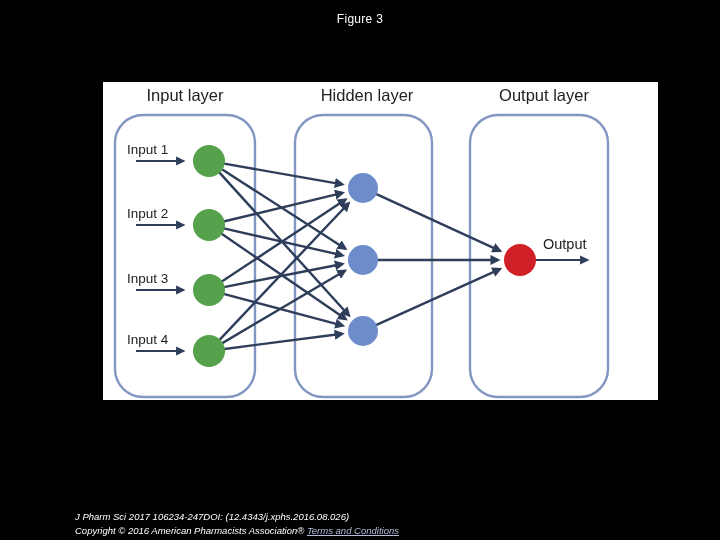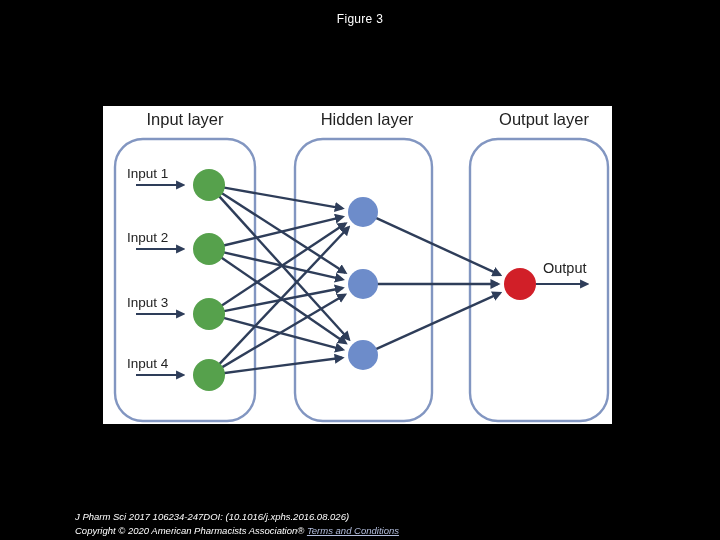--- a/index.html
+++ b/index.html
@@ -22,21 +22,21 @@
     position:relative;
   }
   .slide-title{
     position:absolute;top:12px;left:0;width:720px;
     text-align:center;
     color:var(--title-text);
     font-size:12px;
     letter-spacing:.3px;
   }
   .figure-panel{
-    position:absolute;left:103px;top:106px;width:509px;height:318px;
+    position:absolute;left:103px;top:82px;width:555px;height:318px;
     background:var(--panel-background);
   }
   .figure-panel svg{display:block;width:509px;height:318px;}
   .layer-header{
     font-size:16.5px;
     fill:var(--text);
     text-anchor:middle;
     font-family:"Liberation Sans",sans-serif;
   }
   .layer-box{
@@ -147,15 +147,15 @@
         <text x="24" y="136" class="io-label">Input 2</text>
         <text x="24" y="201" class="io-label">Input 3</text>
         <text x="24" y="262" class="io-label">Input 4</text>
       </g>
 
     <text class="output-label" x="440" y="167">Output</text>
   </svg>
 </div>
 
 <div class="footer">
-  <div>J Pharm Sci 2017 106234-247DOI: (10.1016/j.xphs.2016.08.026)</div>
-  <div><span>Copyright © 2020 American Pharmacists Association® </span><a class="terms-link">Terms and Conditions</a></div>
+  <div>J Pharm Sci 2017 106234-247DOI: (12.4343/j.xphs.2016.08.026)</div>
+  <div><span>Copyright © 2016 American Pharmacists Association® </span><a class="terms-link">Terms and Conditions</a></div>
 </div>
 
 </body></html>

